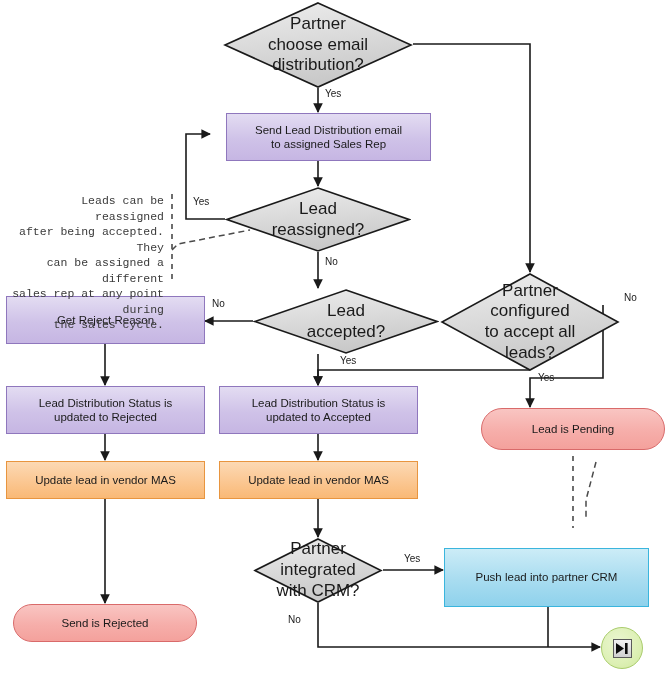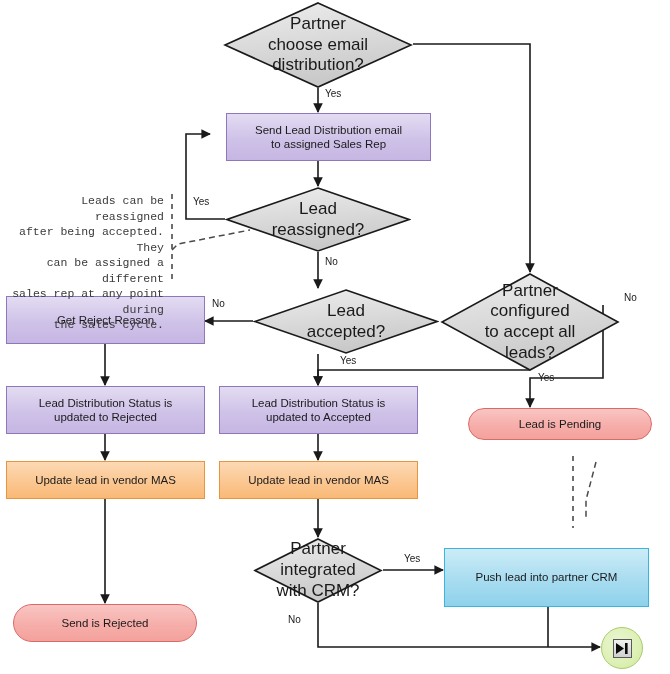--- a/index.html
+++ b/index.html
@@ -207,21 +207,21 @@
   </div>
 
   <div class="node proc orange" style="left:6px;top:461px;width:199px;height:38px;">
     <span class="lbl">Update lead in vendor MAS</span>
   </div>
 
   <div class="node proc orange" style="left:219px;top:461px;width:199px;height:38px;">
     <span class="lbl">Update lead in vendor MAS</span>
   </div>
 
-  <div class="node term" style="left:468px;top:408px;width:184px;height:32px;">
+  <div class="node term" style="left:481px;top:408px;width:184px;height:42px;">
     <span class="lbl">Lead is Pending</span>
   </div>
 
   <div class="node term" style="left:13px;top:604px;width:184px;height:38px;">
     <span class="lbl">Send is Rejected</span>
   </div>
 
   <div class="node dec" style="left:253px;top:537px;width:130px;height:67px;">
     <svg width="130" height="67">
       <defs>

